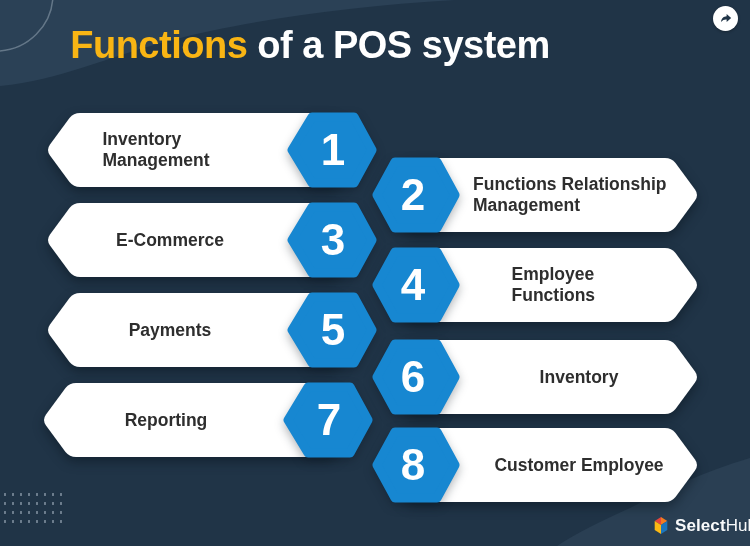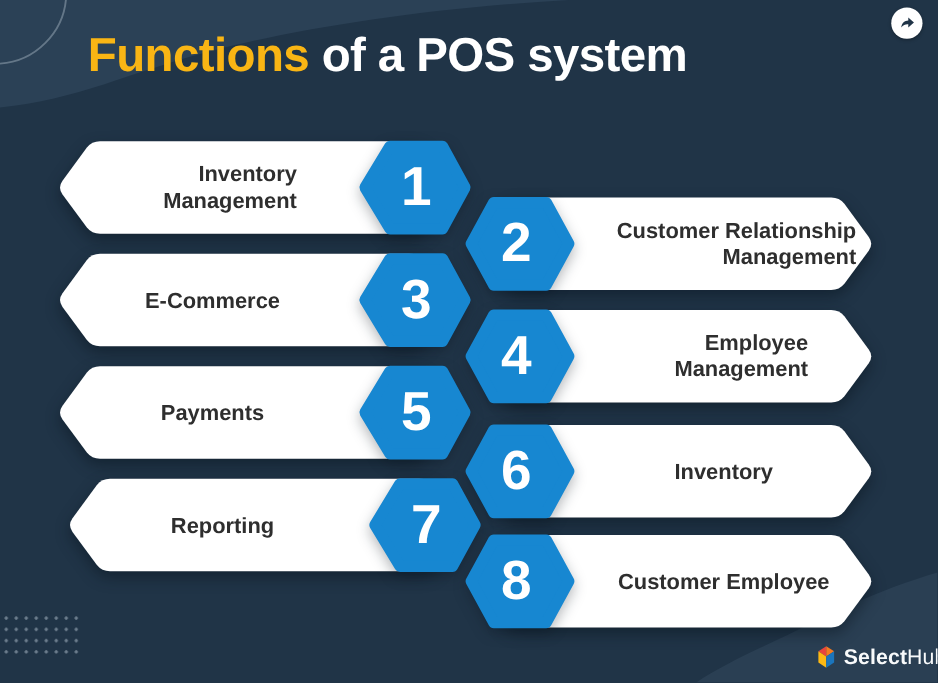--- a/index.html
+++ b/index.html
@@ -27,21 +27,21 @@
   }
 
   
   .pill { position:absolute; width:340px; height:84px; }
   .pill svg.shape { position:absolute; top:0; left:0; overflow:visible; }
   .pill-body { filter:drop-shadow(0px 5px 6px rgba(5,15,25,.45)); }
   .hex { filter:drop-shadow(0px 4px 5px rgba(5,15,25,.30)); }
   .label {
     position:absolute; top:5px; height:74px;
     display:flex; align-items:center; justify-content:center;
-    text-align:right; font-size:17.5px; font-weight:700;
+    text-align:left; font-size:17.5px; font-weight:700;
     color:#2E2E2E; line-height:1.18;
   }
   .label span { display:inline-block; }
   .num {
     position:absolute; top:5px; height:74px;
     display:flex; align-items:center; justify-content:center;
     font-size:44px; font-weight:700; color:#ffffff;
   }
   .pill.left  .label { left:12px;  width:228px; }
   .pill.left  .num   { left:246px; width:86px; }
@@ -92,21 +92,21 @@
     </div>
   <div class="num">1</div>
 </div>
 
 <div class="pill right wrap-mid" style="left:367px; top:153px;">
   <svg class="shape" width="340" height="84" viewBox="0 0 340 84">
     <path class="pill-body" fill="#ffffff" d="M51,5 H298 Q304.5,5 308.5,10 L328,36.5 Q332,42 328,47.5 L308.5,74 Q304.5,79 298,79 H51 Q33,79 33,61 V23 Q33,5 51,5 Z"></path>
     <polygon class="hex" points="10,42 28,9 70,9 88,42 70,75 28,75" fill="#1787D1" stroke="#1787D1" stroke-width="9" stroke-linejoin="round"></polygon>
   </svg>
   <div class="label">
-      <span>Customer Relationship Management</span>
+      <span>Functions Relationship Management</span>
     </div>
   <div class="num">2</div>
 </div>
 
 <div class="pill left" style="left:44px; top:198px;text-decoration:underline;">
   <svg class="shape" width="340" height="84" viewBox="0 0 340 84">
     <path class="pill-body" fill="#ffffff" d="M36,5 H283 Q301,5 301,23 V61 Q301,79 283,79 H36 Q29.5,79 25.5,74 L6,47.5 Q2,42 6,36.5 L25.5,10 Q29.5,5 36,5 Z"></path>
     <polygon class="hex" points="248,42 268,9 310,9 328,42 310,75 268,75" fill="#1787D1" stroke="#1787D1" stroke-width="9" stroke-linejoin="round"></polygon>
   </svg>
   <div class="label">
@@ -114,21 +114,21 @@
     </div>
   <div class="num">3</div>
 </div>
 
 <div class="pill right wrap-narrow" style="left:367px; top:243px;">
   <svg class="shape" width="340" height="84" viewBox="0 0 340 84">
     <path class="pill-body" fill="#ffffff" d="M51,5 H298 Q304.5,5 308.5,10 L328,36.5 Q332,42 328,47.5 L308.5,74 Q304.5,79 298,79 H51 Q33,79 33,61 V23 Q33,5 51,5 Z"></path>
     <polygon class="hex" points="10,42 28,9 70,9 88,42 70,75 28,75" fill="#1787D1" stroke="#1787D1" stroke-width="9" stroke-linejoin="round"></polygon>
   </svg>
   <div class="label">
-      <span>Employee Management</span>
+      <span>Employee Functions</span>
     </div>
   <div class="num">4</div>
 </div>
 
 <div class="pill left" style="left:44px; top:288px;">
   <svg class="shape" width="340" height="84" viewBox="0 0 340 84">
     <path class="pill-body" fill="#ffffff" d="M36,5 H283 Q301,5 301,23 V61 Q301,79 283,79 H36 Q29.5,79 25.5,74 L6,47.5 Q2,42 6,36.5 L25.5,10 Q29.5,5 36,5 Z"></path>
     <polygon class="hex" points="248,42 268,9 310,9 328,42 310,75 268,75" fill="#1787D1" stroke="#1787D1" stroke-width="9" stroke-linejoin="round"></polygon>
   </svg>
   <div class="label">
@@ -141,21 +141,21 @@
   <svg class="shape" width="340" height="84" viewBox="0 0 340 84">
     <path class="pill-body" fill="#ffffff" d="M51,5 H298 Q304.5,5 308.5,10 L328,36.5 Q332,42 328,47.5 L308.5,74 Q304.5,79 298,79 H51 Q33,79 33,61 V23 Q33,5 51,5 Z"></path>
     <polygon class="hex" points="10,42 28,9 70,9 88,42 70,75 28,75" fill="#1787D1" stroke="#1787D1" stroke-width="9" stroke-linejoin="round"></polygon>
   </svg>
   <div class="label">
       <span>Inventory</span>
     </div>
   <div class="num">6</div>
 </div>
 
-<div class="pill left" style="left:52px; top:378px;">
+<div class="pill left" style="left:40px; top:378px;">
   <svg class="shape" width="340" height="84" viewBox="0 0 340 84">
     <path class="pill-body" fill="#ffffff" d="M36,5 H283 Q301,5 301,23 V61 Q301,79 283,79 H36 Q29.5,79 25.5,74 L6,47.5 Q2,42 6,36.5 L25.5,10 Q29.5,5 36,5 Z"></path>
     <polygon class="hex" points="248,42 268,9 310,9 328,42 310,75 268,75" fill="#1787D1" stroke="#1787D1" stroke-width="9" stroke-linejoin="round"></polygon>
   </svg>
   <div class="label">
       <span>Reporting</span>
     </div>
   <div class="num">7</div>
 </div>
 

